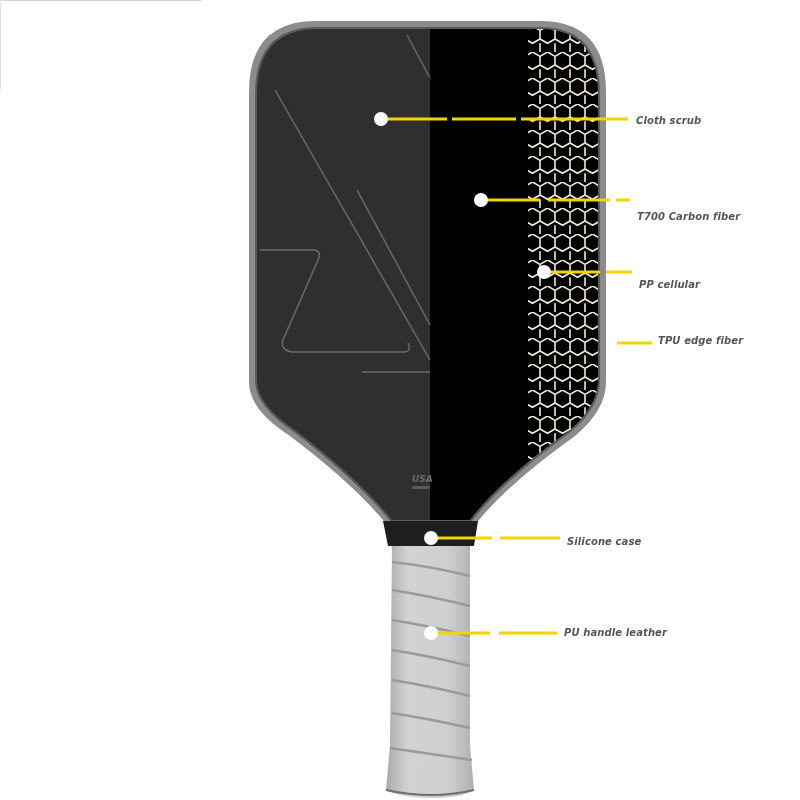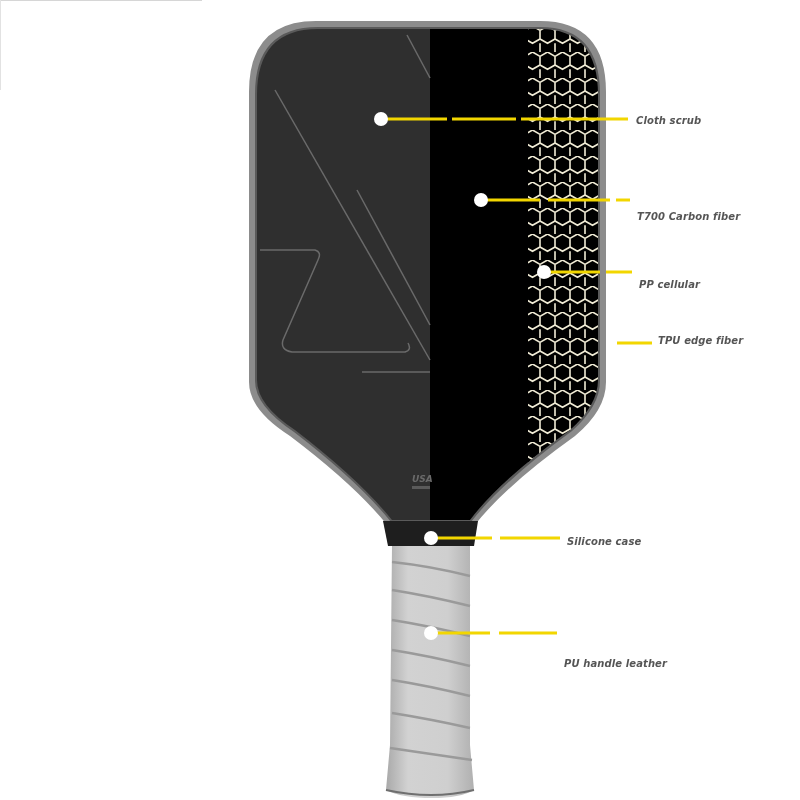--- a/index.html
+++ b/index.html
@@ -109,13 +109,13 @@
     <circle cx="431" cy="538" r="7"></circle>
     <circle cx="431" cy="633" r="7"></circle>
   </g>
 </svg>
 
 <div class="label" style="left:636px; top:112px;">Cloth scrub</div>
 <div class="label" style="left:637px; top:208px;">T700 Carbon fiber</div>
 <div class="label" style="left:639px; top:276px;">PP cellular</div>
 <div class="label" style="left:658px; top:332px;">TPU edge fiber</div>
 <div class="label" style="left:567px; top:504px;margin-top:29px;">Silicone case</div>
-<div class="label" style="left:564px; top:624px;margin-top:31px;">PU handle leather</div>
+<div class="label" style="left:564px; top:624px;">PU handle leather</div>
 
 </body></html>

